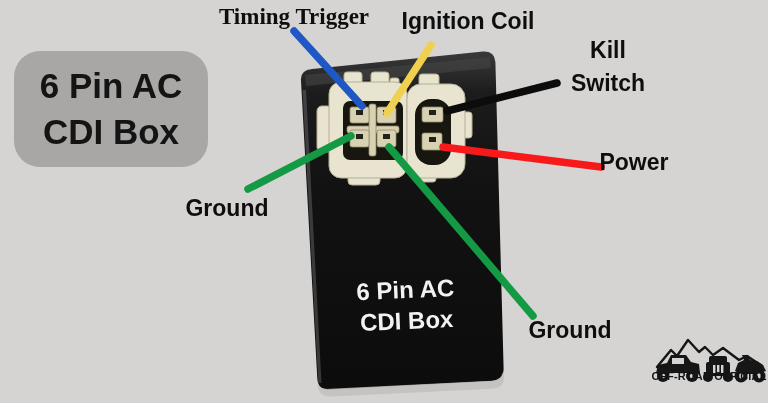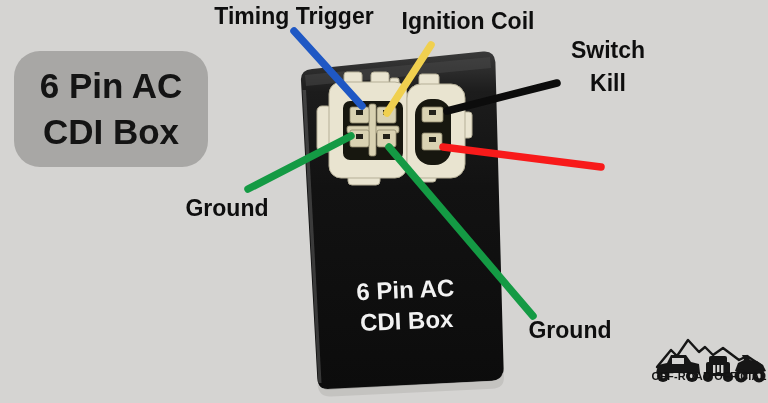--- a/index.html
+++ b/index.html
@@ -131,27 +131,28 @@
           <circle cx="759" cy="376" r="2.4" fill="#d5d4d2"></circle>
       </g>
     </g>
   </svg>
 
   <div class="card">
     <div>6 Pin AC</div>
     <div>CDI Box</div>
   </div>
 
-  <div class="lbl" style="left:196px;top:3px;width:196px;">Timing Trigger</div>
+  <div class="lbl" style="left:196px;top:3px;width:196px;font-family:Liberation Serif, serif;">Timing Trigger</div>
   <div class="lbl" style="left:388px;top:8px;width:160px;">Ignition Coil</div>
   <div class="lbl twolines" style="left:558px;top:34px;width:100px;">
+    <div>Kill</div>
     <div>Switch</div>
-    <div>Kill</div>
   </div>
   <div class="lbl twolines" style="left:584px;top:146px;width:100px;">
+    <div>Power</div>
   </div>
   <div class="lbl" style="left:177px;top:195px;width:100px;">Ground</div>
   <div class="lbl" style="left:520px;top:317px;width:100px;">Ground</div>
 
   <div class="device-label">
     <div>6 Pin AC</div>
     <div>CDI Box</div>
   </div>
 
   <div class="logo-text">OFF-ROAD OFFICIAL</div>

